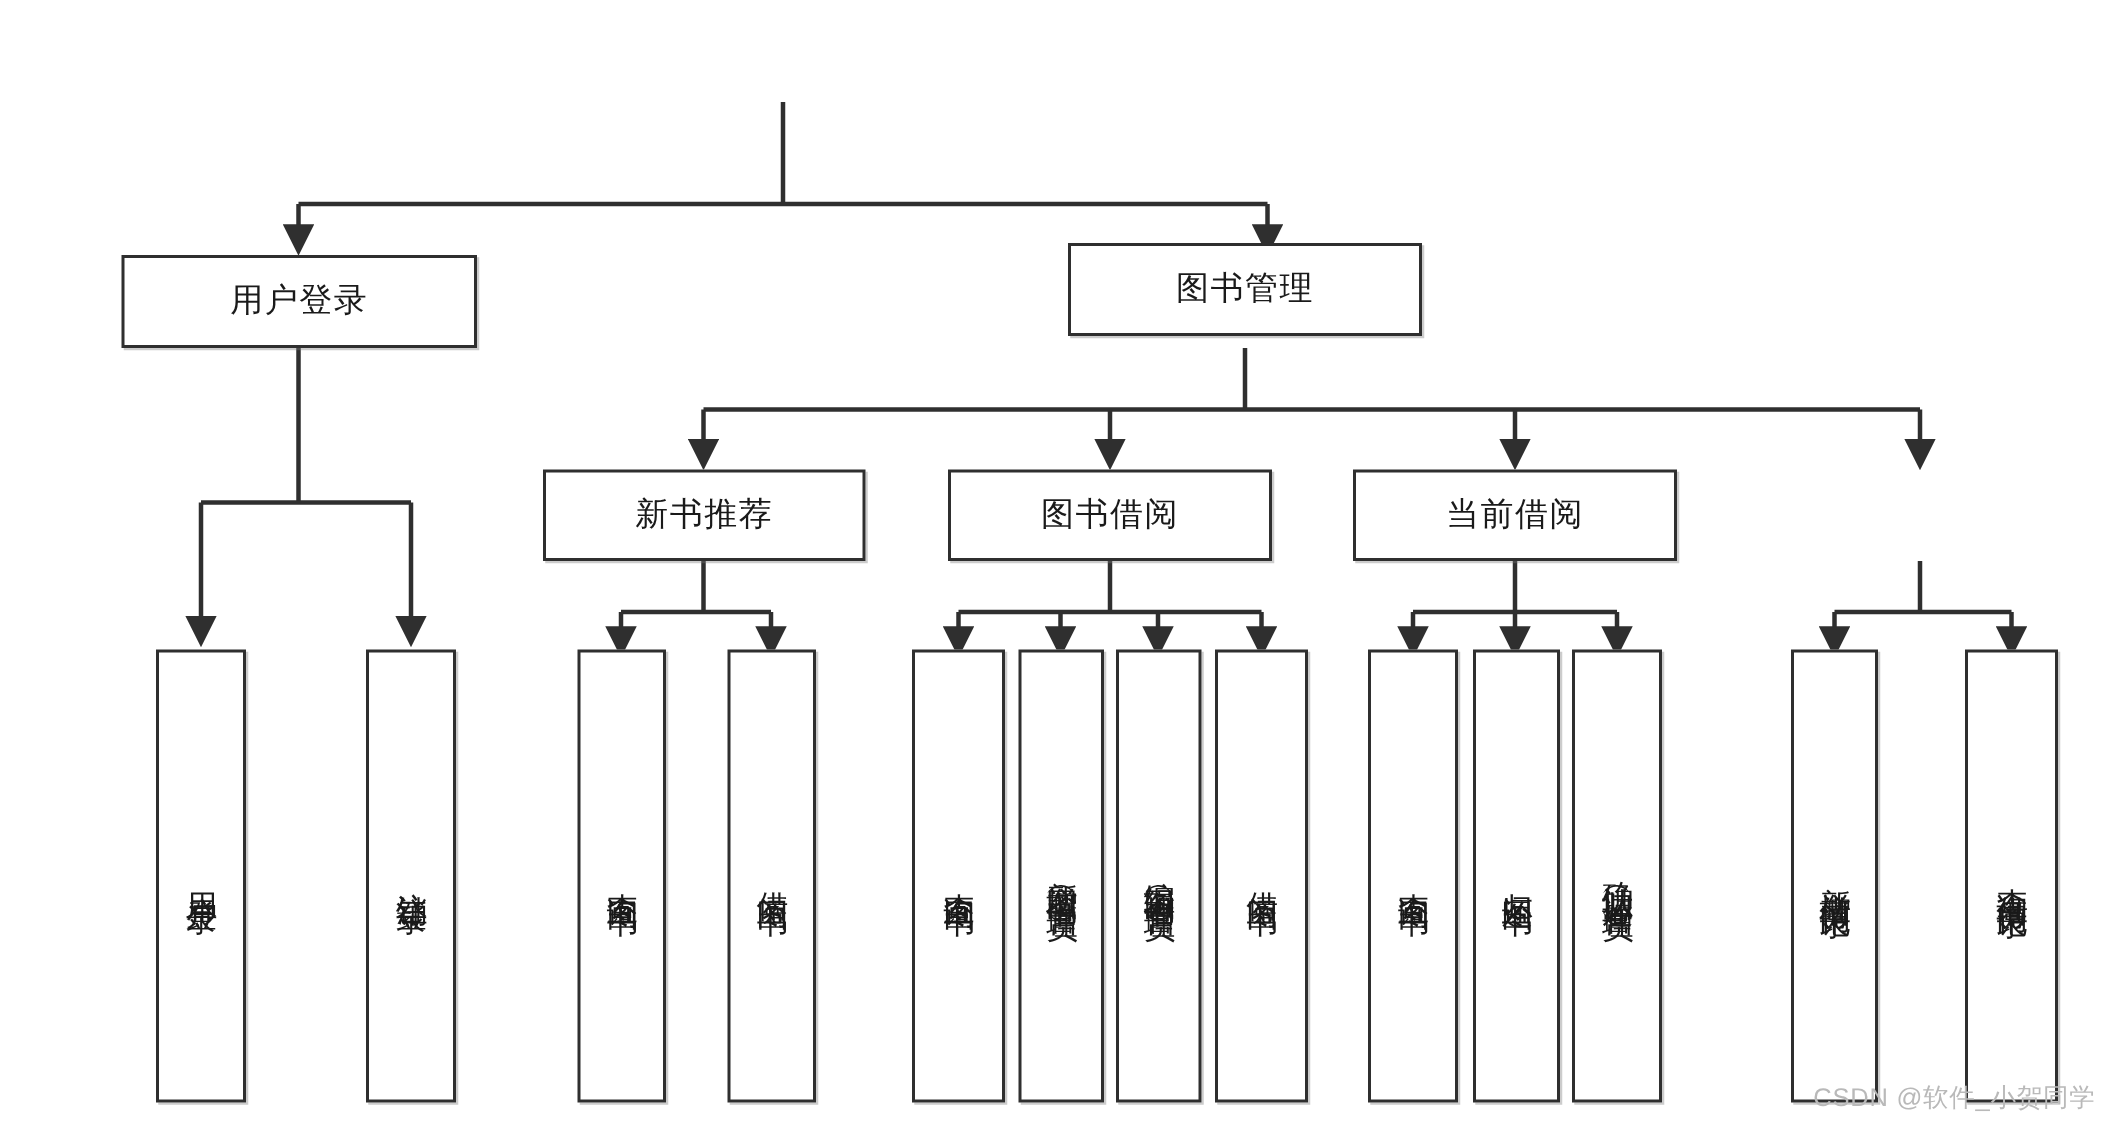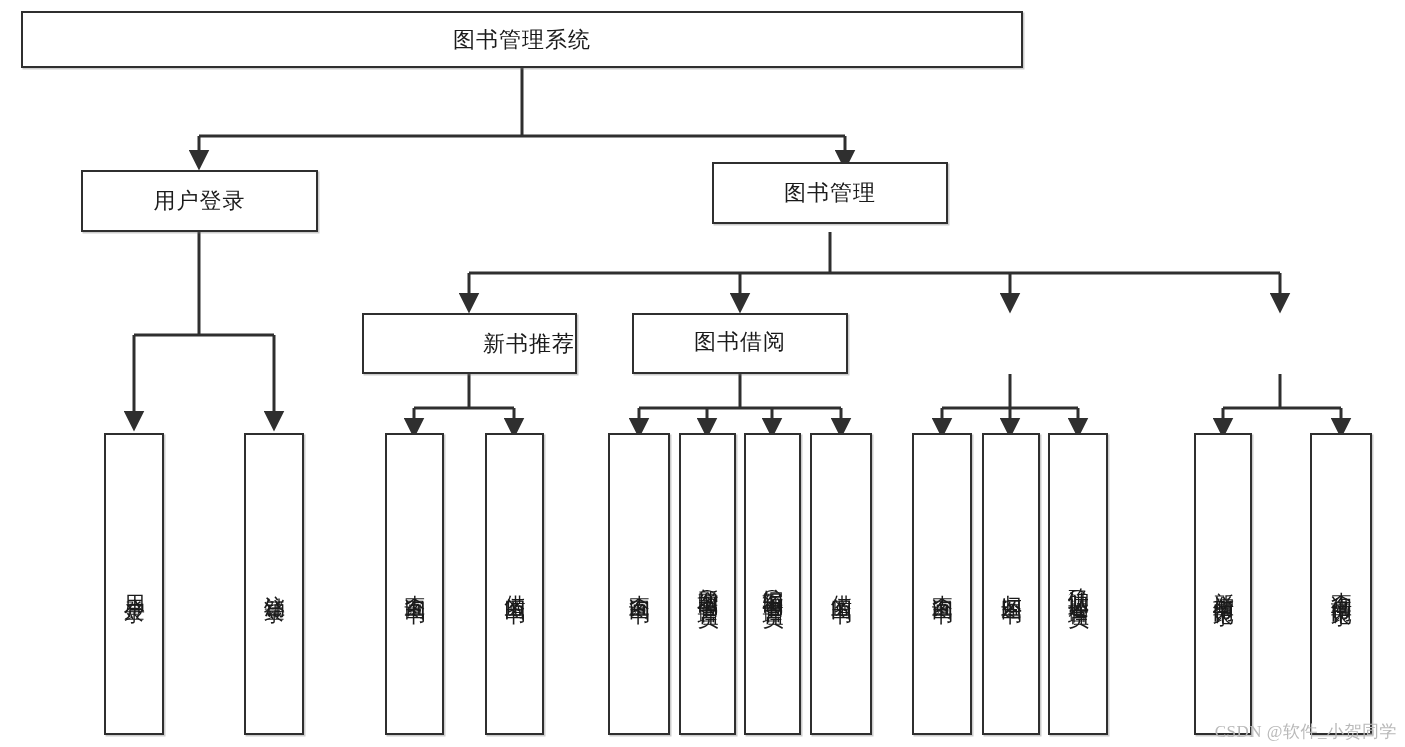--- a/index.html
+++ b/index.html
@@ -45,21 +45,21 @@
   }
 
   #watermark{
     position:absolute;
     right:8px;
     bottom:4px;
     font-size:17px;
     color:#b9b9b9;
     letter-spacing:.5px;
     white-space:nowrap;
-    font-family:Liberation Serif, serif;
+    font-family:Liberation Sans, sans-serif;
   }
 </style>
 </head>
 <body>
 
 <div id="diagram-root">
 
   <svg id="connectors" viewBox="0 0 1405 747" xmlns="http://www.w3.org/2000/svg">
     <defs>
       <marker id="arrow" viewBox="0 0 12 12" refX="6" refY="6" markerWidth="7" markerHeight="7" orient="auto-start-reverse">
@@ -103,36 +103,36 @@
       <path d="M 1010 408 L 1010 428" marker-end="url(#arrow)"></path>
       <path d="M 1078 408 L 1078 428" marker-end="url(#arrow)"></path>
 
       <path d="M 1280 374 L 1280 408"></path>
       <path d="M 1223 408 L 1341 408"></path>
       <path d="M 1223 408 L 1223 428" marker-end="url(#arrow)"></path>
       <path d="M 1341 408 L 1341 428" marker-end="url(#arrow)"></path>
     </g>
   </svg>
 
-  <div class="node h root" style="left:21px;top:11px;width:1002px;height:57px;">
-    <span class="label">图书管理系统</span>
-  </div>
 
   <div class="node h" style="left:81px;top:170px;width:237px;height:62px;">
     <span class="label">用户登录</span>
   </div>
   <div class="node h" style="left:712px;top:162px;width:236px;height:62px;">
     <span class="label">图书管理</span>
   </div>
 
-  <div class="node h" style="left:362px;top:313px;width:215px;height:61px;justify-content:flex-end;">
+  <div class="node h" style="left:362px;top:313px;width:215px;height:61px;">
     <span class="label">新书推荐</span>
   </div>
-  <div class="node h" style="left:632px;top:313px;width:216px;height:61px;font-family:Liberation Mono, monospace;">
+  <div class="node h" style="left:632px;top:313px;width:216px;height:61px;">
     <span class="label">图书借阅</span>
+  </div>
+  <div class="node h" style="left:902px;top:313px;width:216px;height:61px;">
+    <span class="label">当前借阅</span>
   </div>
 
   <div class="node v" style="left:104px;top:433px;width:60px;height:302px;">
     <span class="label">用户登录</span>
   </div>
   <div class="node v" style="left:244px;top:433px;width:60px;height:302px;">
     <span class="label">注销登录</span>
   </div>
 
   <div class="node v" style="left:385px;top:433px;width:59px;height:302px;">

